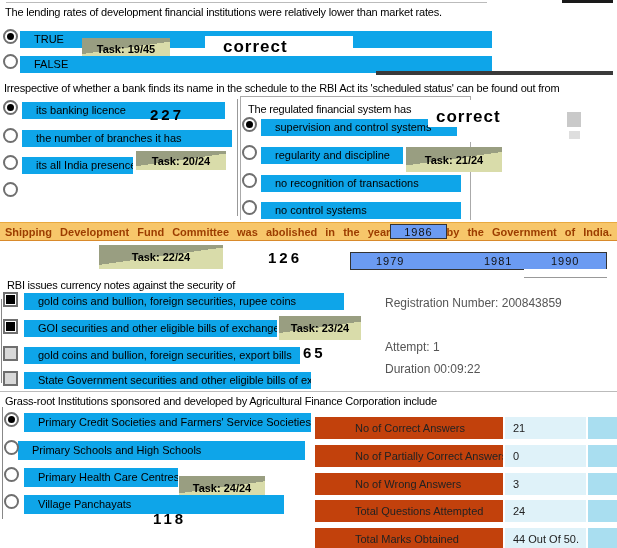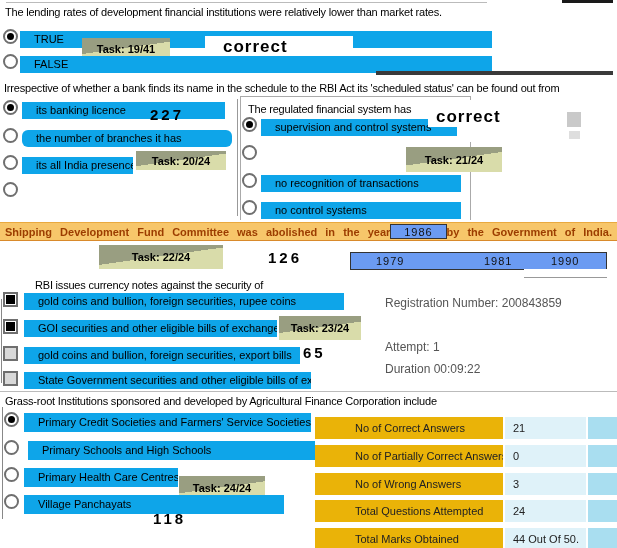--- a/index.html
+++ b/index.html
@@ -51,78 +51,79 @@
   .years-bar {
     position:absolute; left:350px; top:252px; width:257px; height:18px;
     background:#6b9bf2; border:1px solid #333; font-size:11px; color:#111;
   }
   .years-bar span { position:absolute; top:2px; letter-spacing:1px; }
   .info-line { position:absolute; left:385px; font-size:12px; color:#555; white-space:nowrap; }
   .t-label, .t-value, .t-trail {
     position:absolute; height:22px; font-size:11px; line-height:22px;
     padding-left:8px; white-space:nowrap; overflow:hidden; color:#222;
   }
-  .t-label { left:315px; width:188px; background:#eab308;padding-left:40px; }
+  .t-label { left:315px; width:188px; background:#c2410c;padding-left:40px; }
   .t-value { left:505px; width:81px; background:#dff2f9; }
   .t-trail { left:588px; width:29px; background:#a9def0; }
   .gray-block { position:absolute; background:#c9c9c9; }
 </style>
 </head>
 <body>
 
 <div id="screen">
 
   <div class="hline" style="left:6px; top:2px; width:481px;"></div>
   <div class="abs" style="left:562px; top:0; width:51px; height:3px; background:#1a1a1a;"></div>
 
   <div class="abs qtext" style="left:5px; top:6px;">The lending rates of development financial institutions were relatively lower than market rates.</div>
 
   <div class="opt-bar" style="left:20px; top:31px; width:472px;">TRUE</div>
   <span class="radio sel" style="left:3px; top:29px;">
       <span class="dot"></span>
     </span>
 
   <div class="white-patch" style="left:205px; top:36px; width:148px; height:22px;"></div>
-  <div class="badge" style="left:82px; top:38px; width:88px; height:21px;">Task: 19/41</div>
+  <div class="badge" style="left:82px; top:38px; width:88px; height:21px;">Task: 19/45</div>
   <div class="annot-word" style="left:215px; top:37px;">correct</div>
 
   <div class="opt-bar" style="left:20px; top:56px; width:472px;">FALSE</div>
   <span class="radio" style="left:3px; top:54px;"></span>
 
   <div class="abs" style="left:376px; top:71px; width:237px; height:4px; background:#3a3a3a;"></div>
 
   <div class="abs qtext" style="left:4px; top:82px;">Irrespective of whether a bank finds its name in the schedule to the RBI Act its 'scheduled status' can be found out from</div>
 
   <div class="opt-bar" style="left:22px; top:102px; width:203px;">its banking licence</div>
   <span class="radio sel" style="left:3px; top:100px;">
       <span class="dot"></span>
     </span>
   <div class="annot-num" style="left:150px; top:106px;">227</div>
 
-  <div class="opt-bar" style="left:22px; top:130px; width:210px;border-radius:6px;">the number of branches it has</div>
+  <div class="opt-bar" style="left:22px; top:130px; width:210px;">the number of branches it has</div>
   <span class="radio" style="left:3px; top:128px;"></span>
 
   <div class="opt-bar" style="left:22px; top:157px; width:111px;">its all India presence</div>
   <span class="radio" style="left:3px; top:155px;"></span>
   <div class="badge" style="left:136px; top:151px; width:90px; height:19px;">Task: 20/24</div>
 
   <span class="radio" style="left:3px; top:182px;"></span>
 
   <div class="vline" style="left:237px; top:99px; height:117px;"></div>
 
   <div class="abs" style="left:240px; top:96px; width:231px; height:124px; background:#fff; border:1px solid #aaa; border-bottom:none;"></div>
   <div class="abs qtext" style="left:248px; top:103px;">The regulated financial system has</div>
 
   <div class="opt-bar" style="left:261px; top:119px; width:196px;">supervision and control systems</div>
   <span class="radio sel" style="left:242px; top:117px;">
       <span class="dot"></span>
     </span>
   <div class="white-patch" style="left:465px; top:100px; width:55px; height:42px;"></div>
   <div class="annot-word" style="left:428px; top:107px;">correct</div>
 
+  <div class="opt-bar" style="left:261px; top:147px; width:142px;">regularity and discipline</div>
   <span class="radio" style="left:242px; top:145px;"></span>
   <div class="badge" style="left:406px; top:147px; width:96px; height:25px;">Task: 21/24</div>
 
   <div class="opt-bar" style="left:261px; top:175px; width:200px;">no recognition of transactions</div>
   <span class="radio" style="left:242px; top:173px;"></span>
 
   <div class="opt-bar" style="left:261px; top:202px; width:200px;">no control systems</div>
   <span class="radio" style="left:242px; top:200px;"></span>
 
   <div class="gray-block" style="left:567px; top:112px; width:14px; height:15px;"></div>
@@ -137,21 +138,21 @@
   <div class="badge" style="left:99px; top:245px; width:124px; height:24px;">Task: 22/24</div>
   <div class="annot-num" style="left:268px; top:249px;">126</div>
 
   <div class="years-bar">
     <span style="left:25px;">1979</span>
     <span style="left:133px;">1981</span>
     <span style="left:200px;">1990</span>
   </div>
   <div class="abs" style="left:524px; top:269px; width:83px; height:9px; background:#fff; border-bottom:1px solid #999;"></div>
 
-  <div class="abs qtext" style="left:7px; top:279px;margin-left:28px;">RBI issues currency notes against the security of</div>
+  <div class="abs qtext" style="left:7px; top:279px;">RBI issues currency notes against the security of</div>
   <div class="vline" style="left:1px; top:299px; height:84px; background:#888;"></div>
 
   <div class="opt-bar" style="left:24px; top:293px; width:320px;">gold coins and bullion, foreign securities, rupee coins</div>
   <span class="cbox chk" style="left:3px; top:292px;">
       <span class="sq"></span>
     </span>
 
   <div class="opt-bar" style="left:24px; top:320px; width:253px;">GOI securities and other eligible bills of exchange</div>
   <span class="cbox chk" style="left:3px; top:319px;">
       <span class="sq"></span>
@@ -172,21 +173,21 @@
   <div class="hline" style="left:0; top:391px; width:617px;"></div>
 
   <div class="abs qtext" style="left:5px; top:395px;">Grass-root Institutions sponsored and developed by Agricultural Finance Corporation include</div>
   <div class="vline" style="left:2px; top:407px; height:112px; background:#888;"></div>
 
   <div class="opt-bar" style="left:24px; top:413px; width:287px; height:19px; line-height:19px;">Primary Credit Societies and Farmers' Service Societies</div>
   <span class="radio sel" style="left:4px; top:412px;">
       <span class="dot"></span>
     </span>
 
-  <div class="opt-bar" style="left:28px; top:441px; width:287px; height:19px; line-height:19px;">Primary Schools and High Schools</div>
+  <div class="opt-bar" style="left:18px; top:441px; width:287px; height:19px; line-height:19px;">Primary Schools and High Schools</div>
   <span class="radio" style="left:4px; top:440px;"></span>
 
   <div class="opt-bar" style="left:24px; top:468px; width:154px; height:19px; line-height:19px;">Primary Health Care Centres</div>
   <span class="radio" style="left:4px; top:467px;"></span>
   <div class="badge" style="left:179px; top:476px; width:86px; height:24px;">Task: 24/24</div>
 
   <div class="opt-bar" style="left:24px; top:495px; width:260px; height:19px; line-height:19px;">Village Panchayats</div>
   <span class="radio" style="left:4px; top:494px;"></span>
 
   <div class="annot-num" style="left:153px; top:510px;">118</div>

